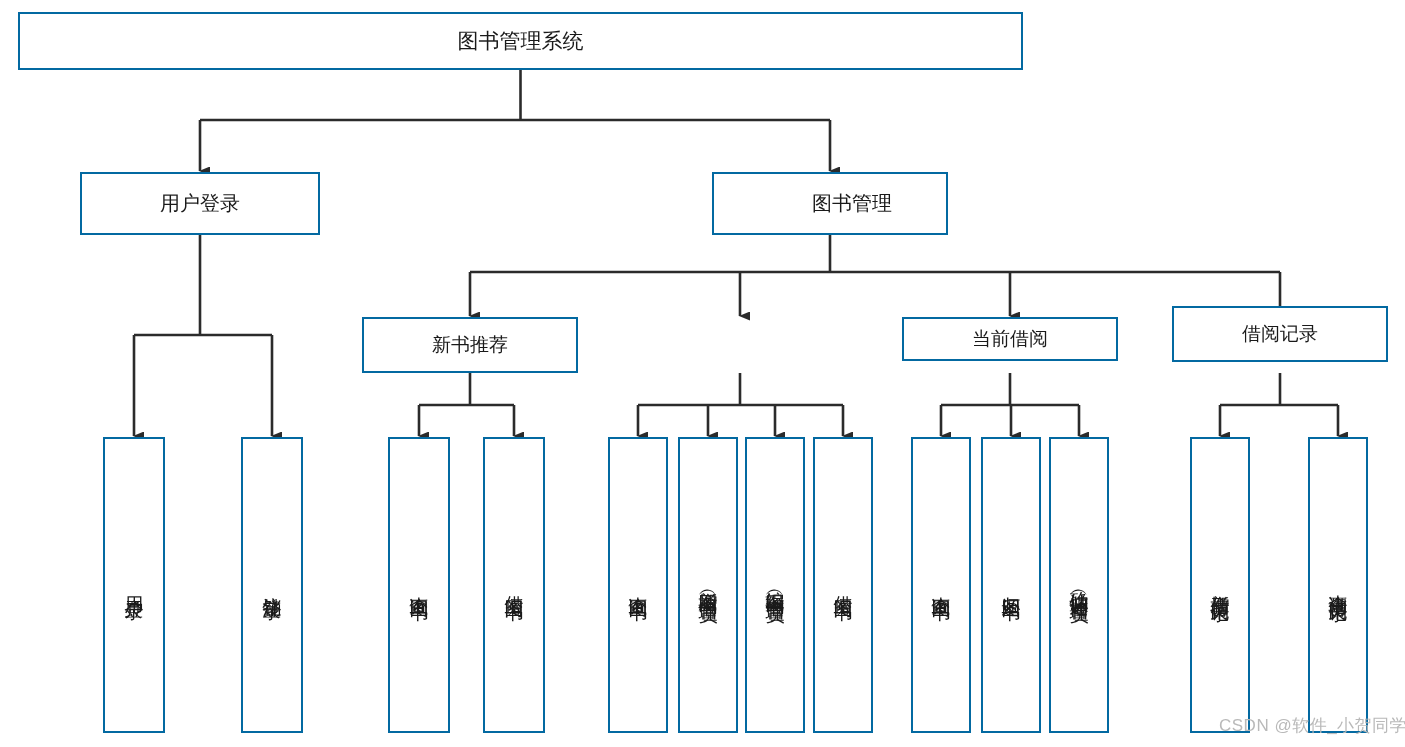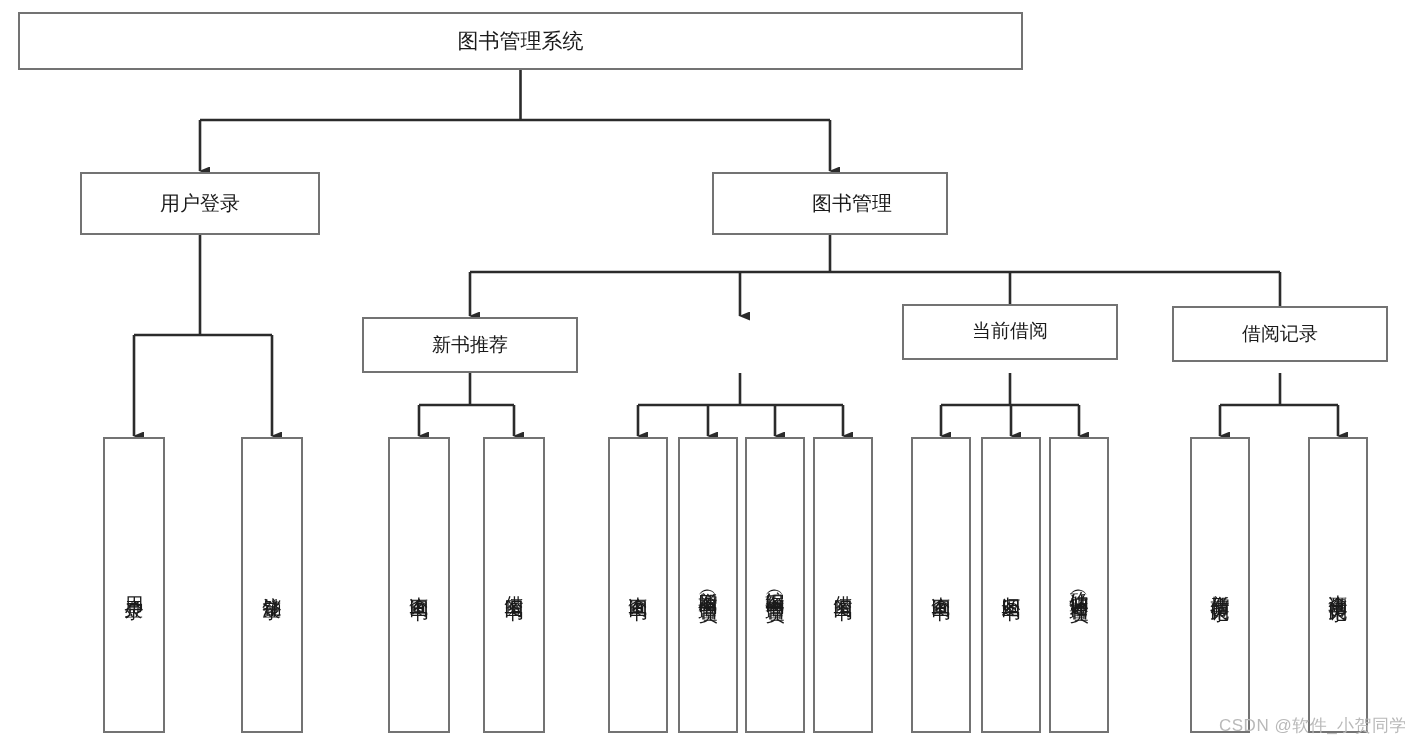--- a/index.html
+++ b/index.html
@@ -22,21 +22,21 @@
     position: absolute;
     left: 0;
     top: 0;
     width: 1405px;
     height: 747px;
   }
   .node {
     position: absolute;
     box-sizing: border-box;
     background: #ffffff;
-    border: 2px solid #737373;
+    border: 2px solid #0369a1;
     display: flex;
     align-items: center;
     justify-content: center;
     color: #1a1a1a;
     z-index: 2;
   }
   .node .label {
     text-align: center;
     line-height: 1.18;
     white-space: pre-line;
@@ -124,21 +124,21 @@
   <div class="node node-level1" style="left: 80px; top: 172px; width: 240px; height: 63px;">
     <span class="label">用户登录</span>
   </div>
   <div class="node node-level1" style="left: 712px; top: 172px; width: 236px; height: 63px; padding-left: 44px;">
     <span class="label">图书管理</span>
   </div>
 
   <div class="node node-level2" style="left: 362px; top: 317px; width: 216px; height: 56px;">
     <span class="label">新书推荐</span>
   </div>
-  <div class="node node-level2" style="left: 902px; top: 304px; width: 216px; height: 56px; font-family: Liberation Mono, monospace;">
+  <div class="node node-level2" style="left: 902px; top: 317px; width: 216px; height: 44px;">
     <span class="label">当前借阅</span>
   </div>
   <div class="node node-level2" style="left: 1172px; top: 306px; width: 216px; height: 56px;">
     <span class="label">借阅记录</span>
   </div>
 
   <div class="node node-leaf" style="left: 103px; top: 437px; width: 62px; height: 296px;">
     <span class="label">用户登录</span>
   </div>
   <div class="node node-leaf" style="left: 241px; top: 437px; width: 62px; height: 296px;">

